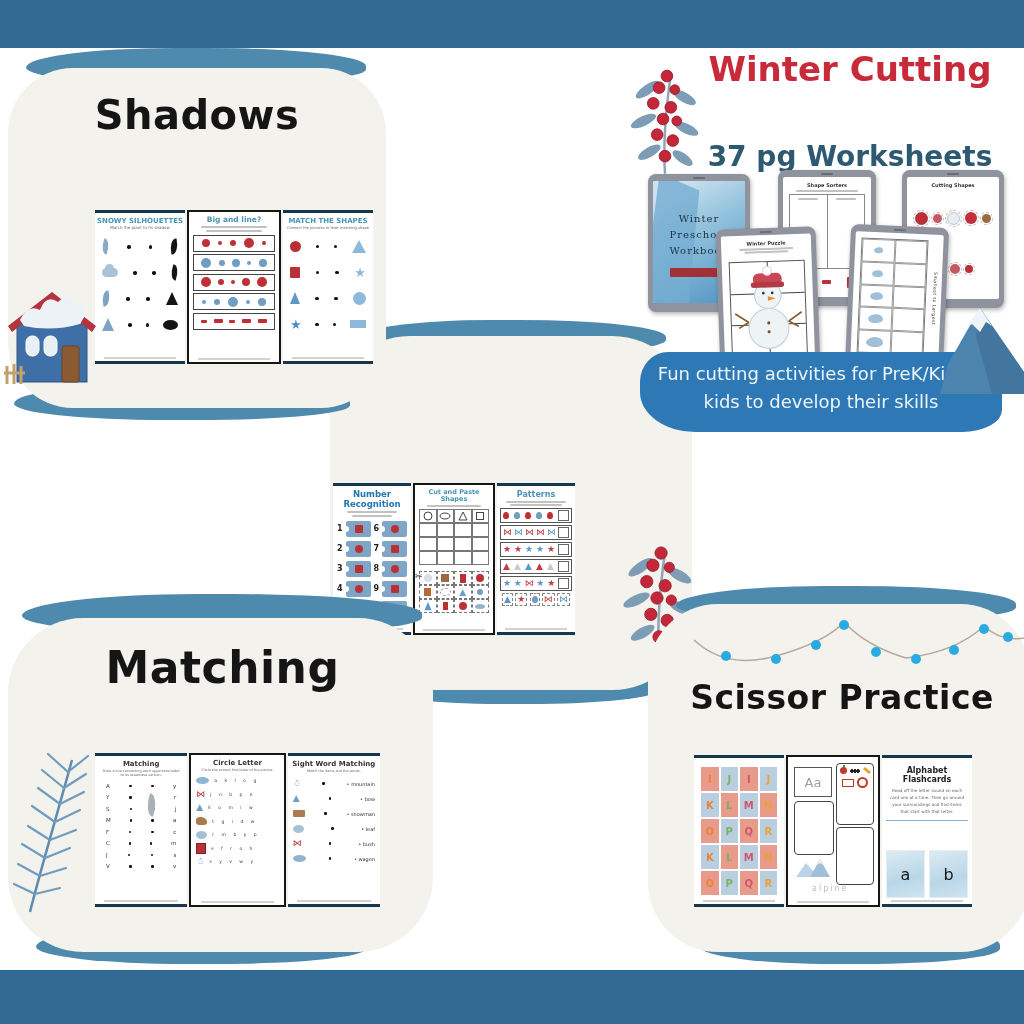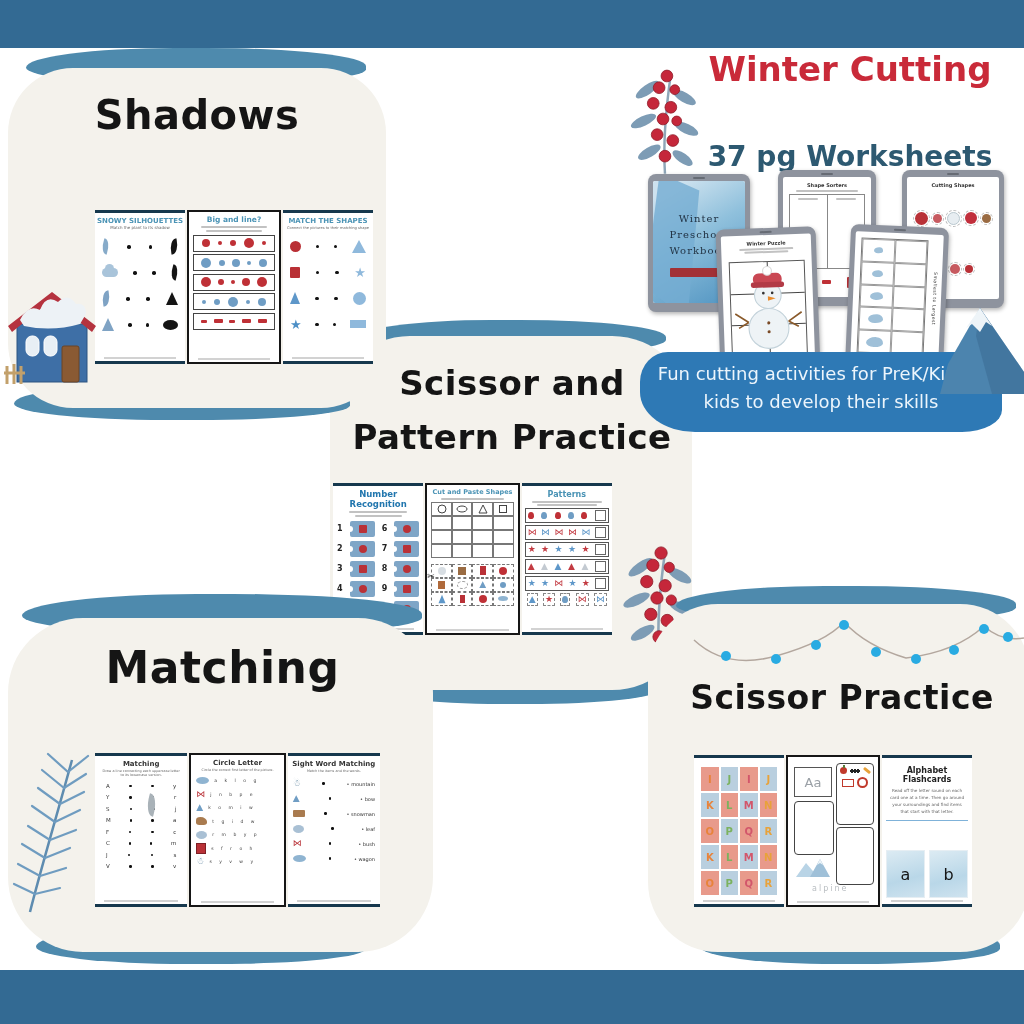--- a/index.html
+++ b/index.html
@@ -428,26 +428,22 @@
       <path d="M5,88 V106"></path>
         <path d="M12,86 V106"></path>
         <path d="M19,88 V106"></path>
         <path d="M2,95 H23"></path>
     </g>
   </svg>
 
   <div class="fring" style="left:356px;top:320px;width:310px;height:34px;z-index:2;"></div>
   <div class="fring" style="left:370px;top:668px;width:290px;height:36px;z-index:2;"></div>
   <div class="blob" style="left:330px;top:336px;width:362px;height:354px;border-radius:80px;z-index:2;"></div>
-  <div class="ptitle" style="left:322px;top:356px;width:380px;font-size:34px;line-height:54px;">
-    <div>Scissor and</div>
-    <div>Pattern Practice</div>
-  </div>
-
-  <div class="strip" style="left:333px;top:483px;width:279px;height:152px;z-index:3;">
+
+  <div class="strip" style="left:333px;top:483px;width:242px;height:152px;z-index:3;">
     <div class="page">
       <div class="wt" style="font-size:8.5px;color:#2176ae;">
         <div>Number</div>
         <div>Recognition</div>
       </div>
       <div class="tline" style="width:64%;"></div>
       <div class="tline" style="width:52%;"></div>
       <div style="margin-top:2px;">
         <div class="nrr">
             <span class="nn">1</span>

